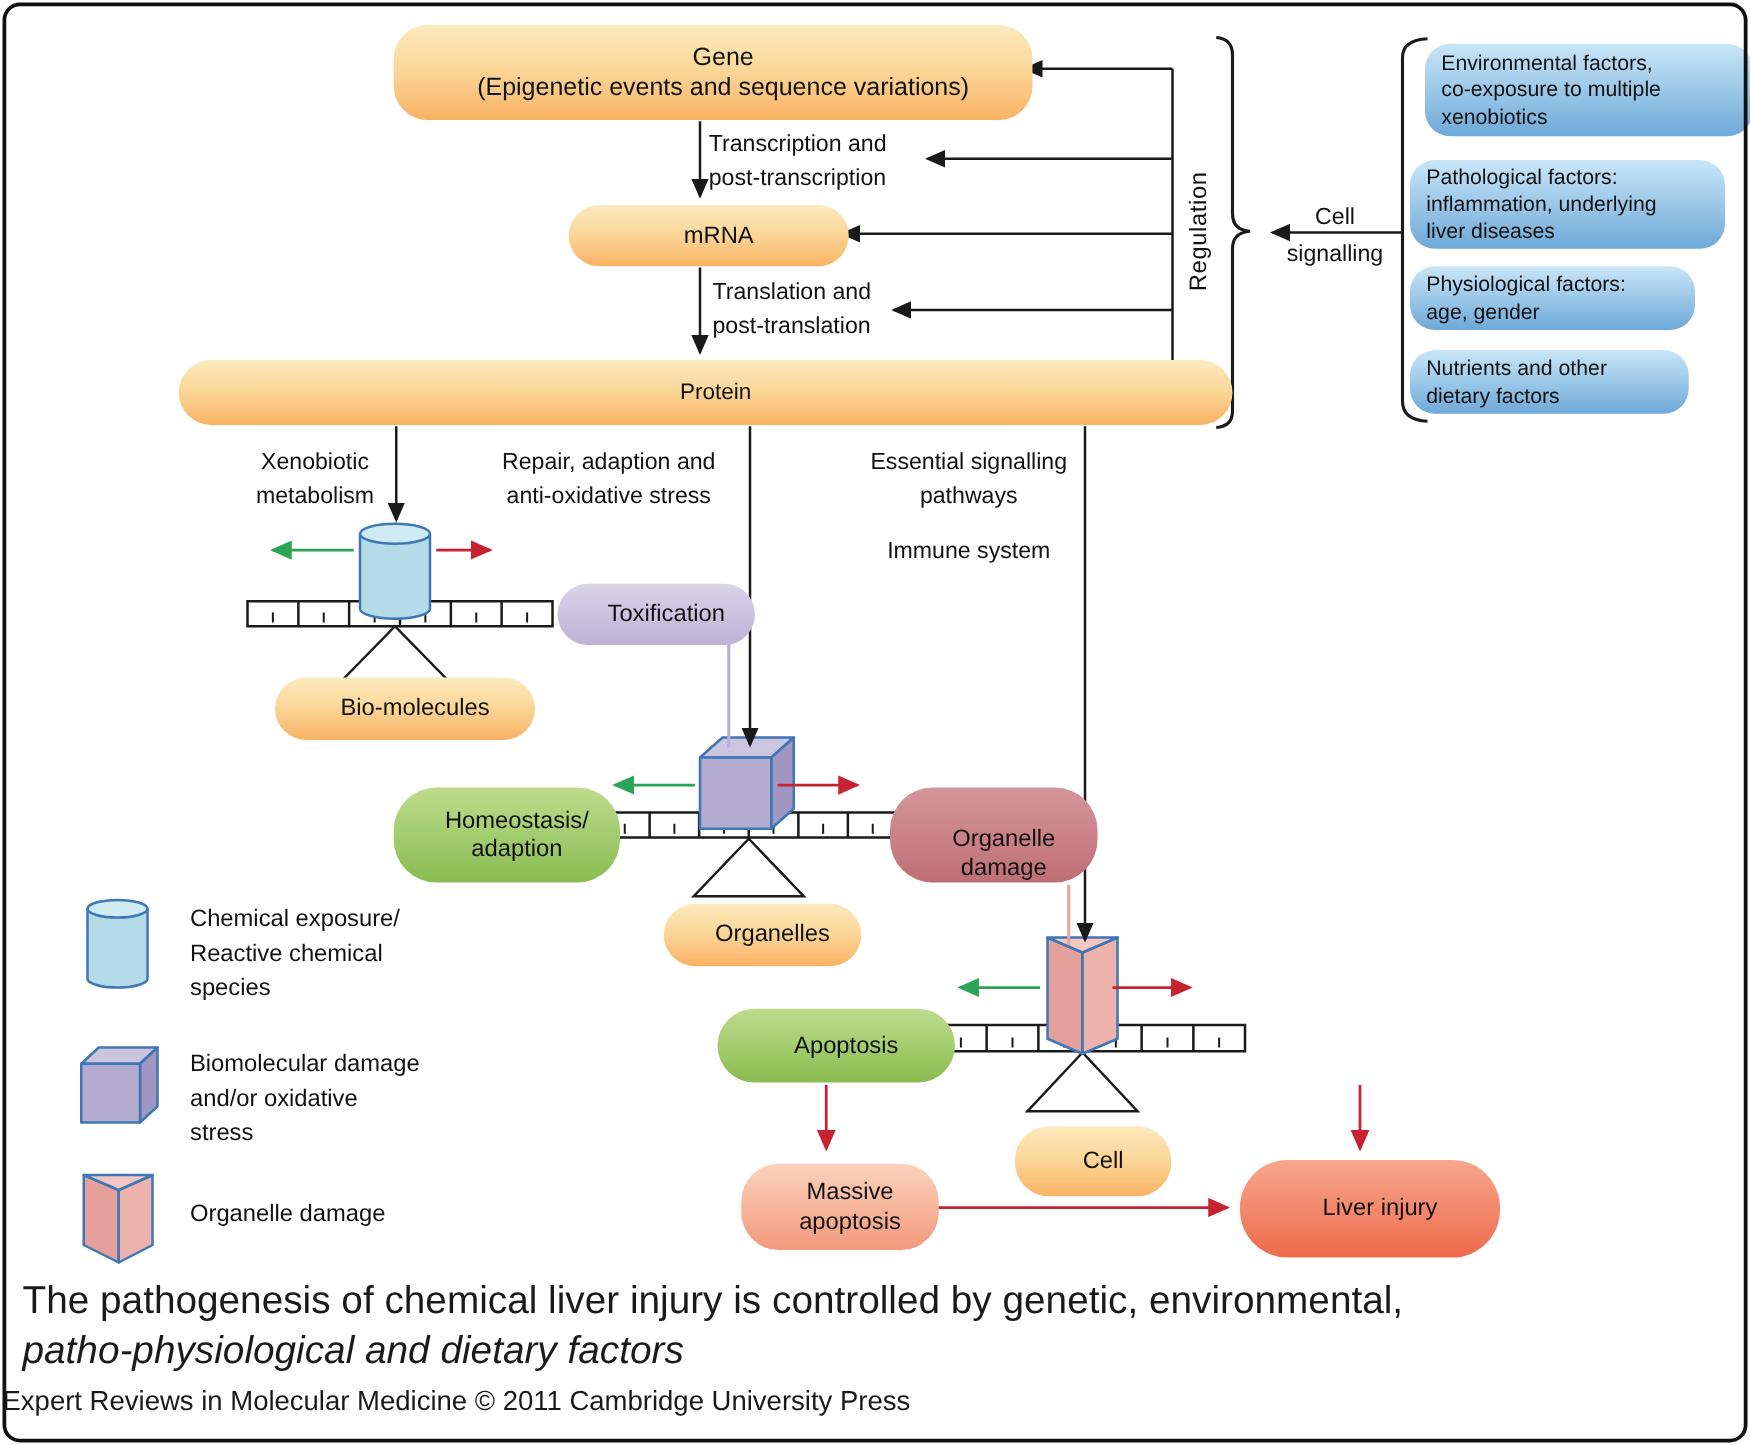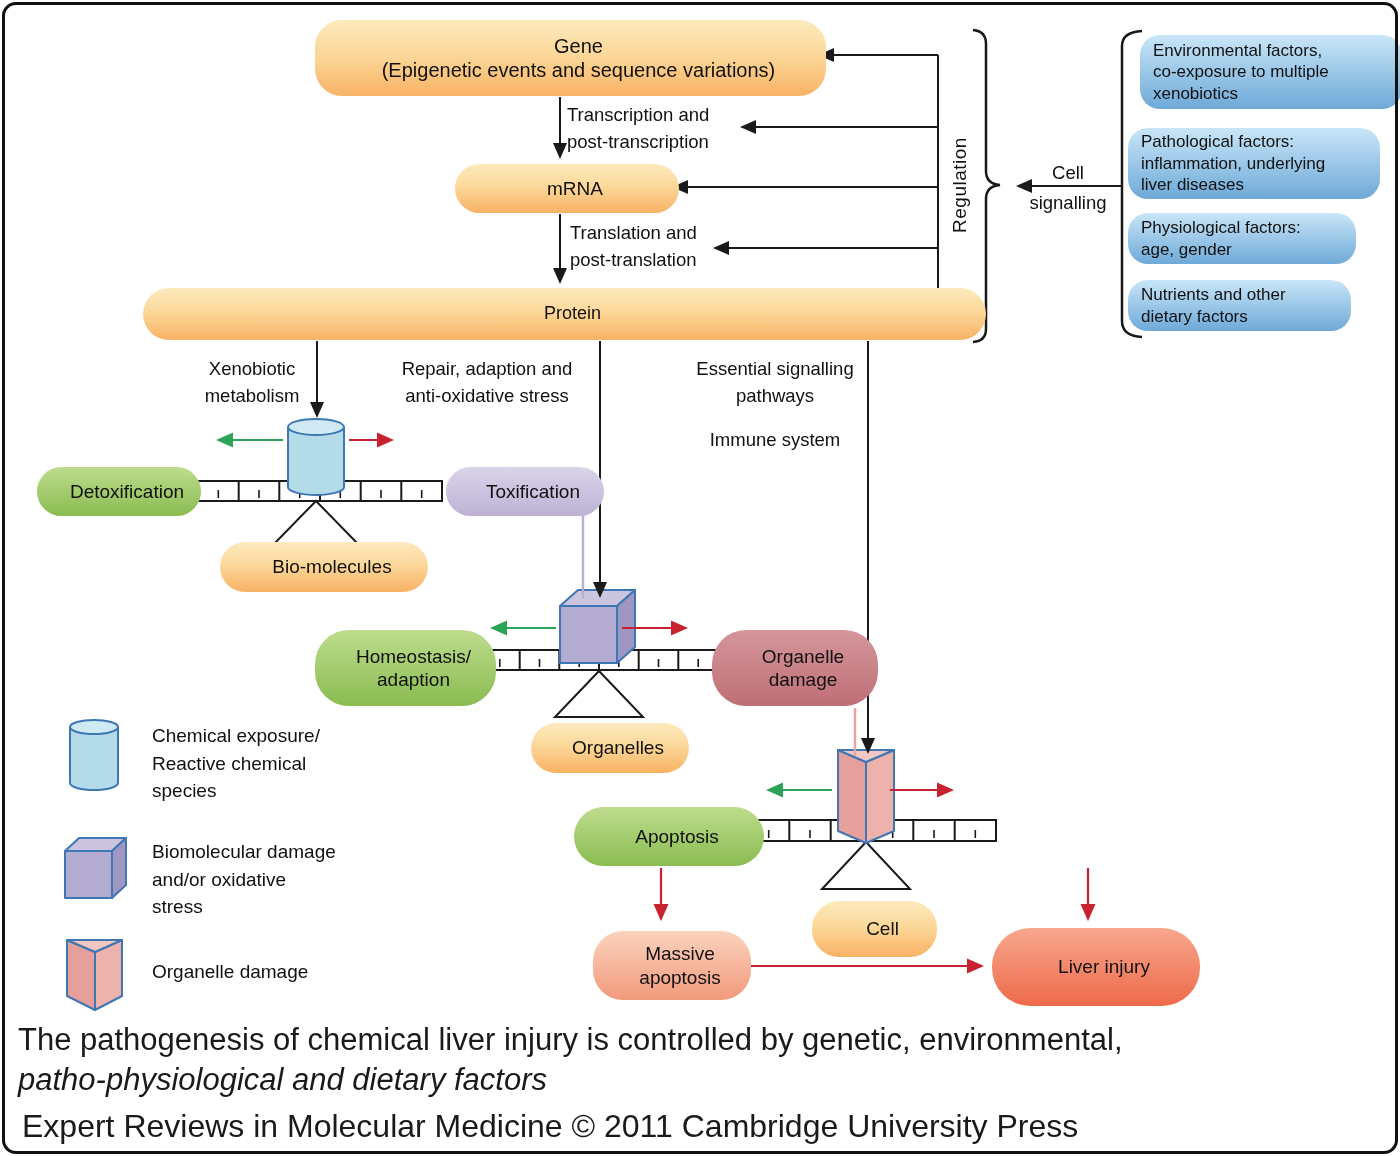--- a/index.html
+++ b/index.html
@@ -15,21 +15,21 @@
   .rose{background:linear-gradient(180deg,#d4969b,#bf6f76);border-radius:34px;}
   .salmon{background:linear-gradient(180deg,#fbd2bd,#f29a7c);border-radius:32px;}
   .redpill{background:linear-gradient(180deg,#f7a78e,#ee6a4a);border-radius:38px;}
   .bluebox{position:absolute;display:flex;flex-direction:column;justify-content:center;
            background:linear-gradient(180deg,#c9e6f8,#6ea9d8);border-radius:20px;
            font-size:17px;line-height:1.27;padding-left:13px;color:#111;}
   .lbl{position:absolute;font-size:18.5px;line-height:1.45;color:#111;}
   .ctr{text-align:center;}
   .rot{transform:rotate(-90deg);transform-origin:center;font-size:19px;letter-spacing:.5px;}
   .cap{position:absolute;left:18px;font-size:31px;color:#1a1a1a;}
-  .credit{position:absolute;left:22px;font-size:32px;color:#1a1a1a;}
+  .credit{position:absolute;left:2px;font-size:22px;color:#1a1a1a;}
 </style>
 </head>
 <body>
 
 <div class="canvas">
 
   <svg class="layer" width="1400" height="1156" viewBox="0 0 1400 1156">
     <defs>
       <marker id="ab" markerWidth="8" markerHeight="7" refX="7" refY="3.5" orient="auto" markerUnits="strokeWidth">
         <path d="M0,0 L8,3.5 L0,7 Z" fill="#1a1a1a"></path>
@@ -192,35 +192,32 @@
   <div class="lbl ctr" style="left:377px;top:356px;width:220px;">
     <div>Repair, adaption and</div>
     <div>anti-oxidative stress</div>
   </div>
   <div class="lbl ctr" style="left:665px;top:356px;width:220px;">
     <div>Essential signalling</div>
     <div>pathways</div>
   </div>
   <div class="lbl ctr" style="left:665px;top:427px;width:220px;">Immune system</div>
 
-  <div class="pill green" style="left:37px;top:467px;width:148px;height:49px;">
-    <span>Detoxification</span>
-  </div>
   <div class="pill lavender" style="left:446px;top:467px;width:142px;height:49px;">
     <span>Toxification</span>
   </div>
   <div class="pill orange" style="left:220px;top:542px;width:192px;height:50px;">
     <span>Bio-molecules</span>
   </div>
 
   <div class="pill green" style="left:315px;top:630px;width:165px;height:76px;border-radius:34px;">
     <span>Homeostasis/</span>
     <span>adaption</span>
   </div>
-  <div class="pill rose" style="left:712px;top:630px;width:150px;height:76px;">
+  <div class="pill rose" style="left:712px;top:630px;width:150px;height:76px;justify-content:flex-end;">
     <span>Organelle</span>
     <span>damage</span>
   </div>
   <div class="pill orange" style="left:531px;top:723px;width:142px;height:50px;">
     <span>Organelles</span>
   </div>
 
   <div class="pill green" style="left:574px;top:807px;width:174px;height:59px;border-radius:30px;">
     <span>Apoptosis</span>
   </div>

